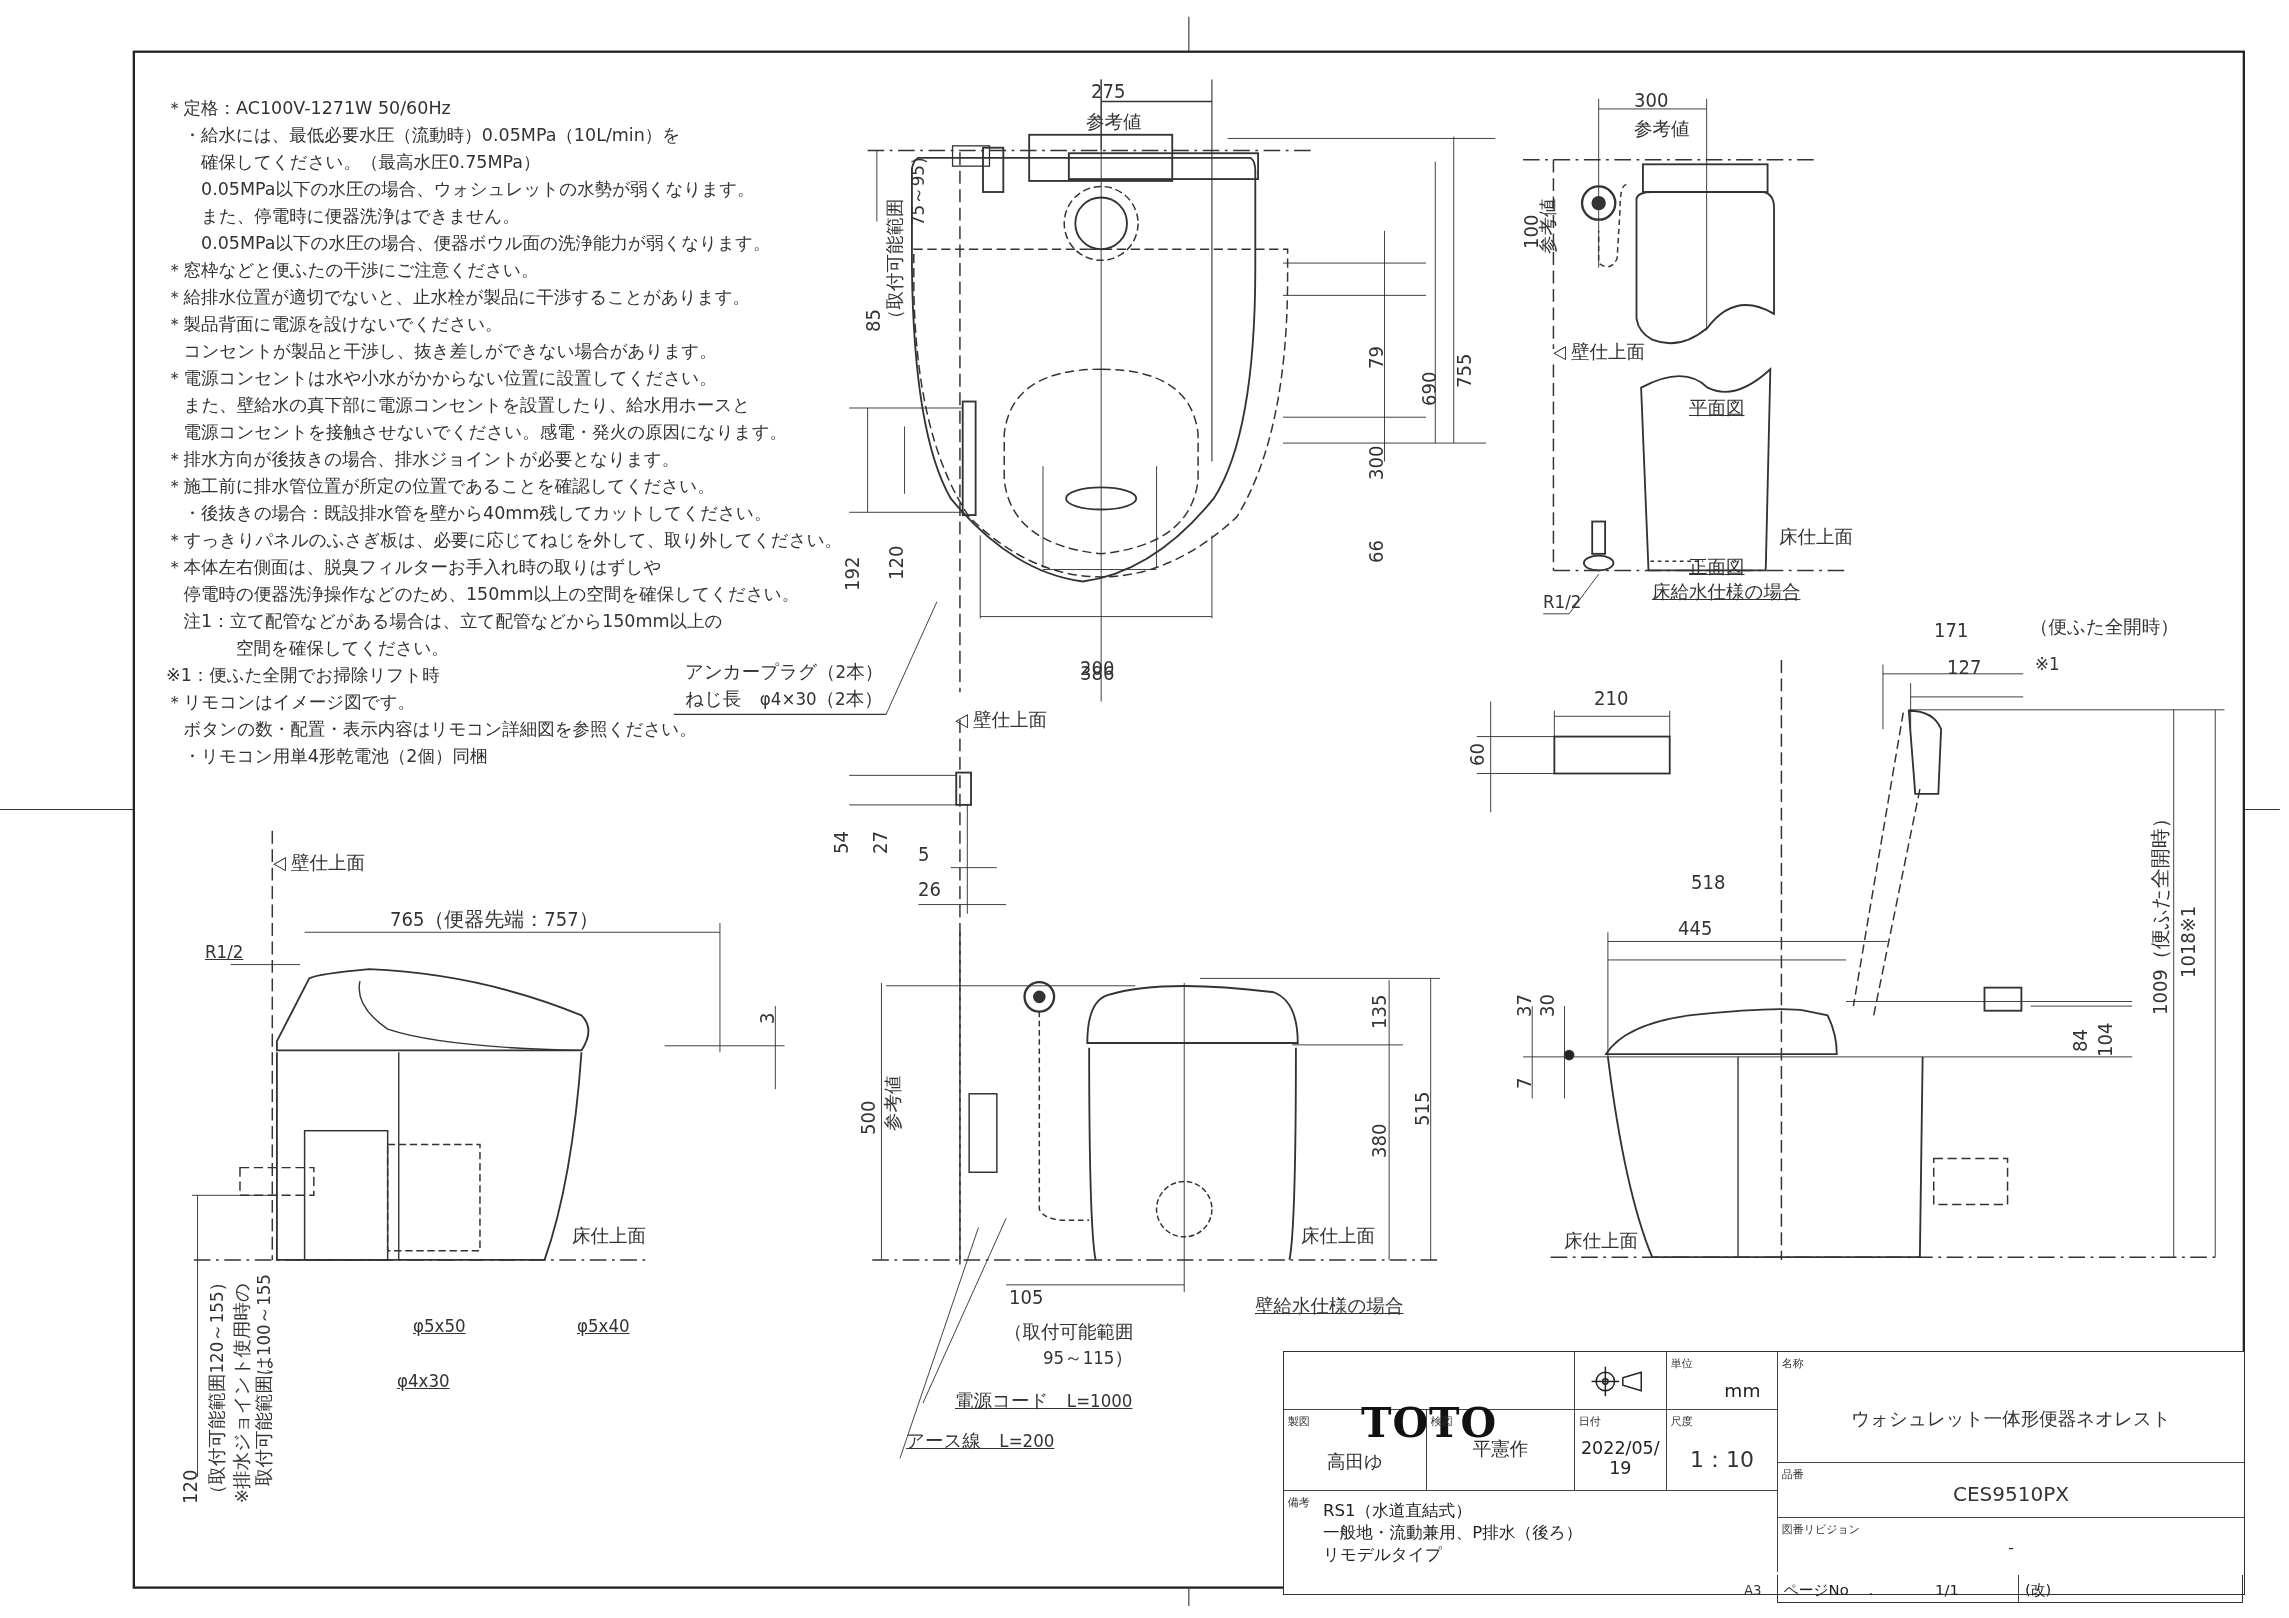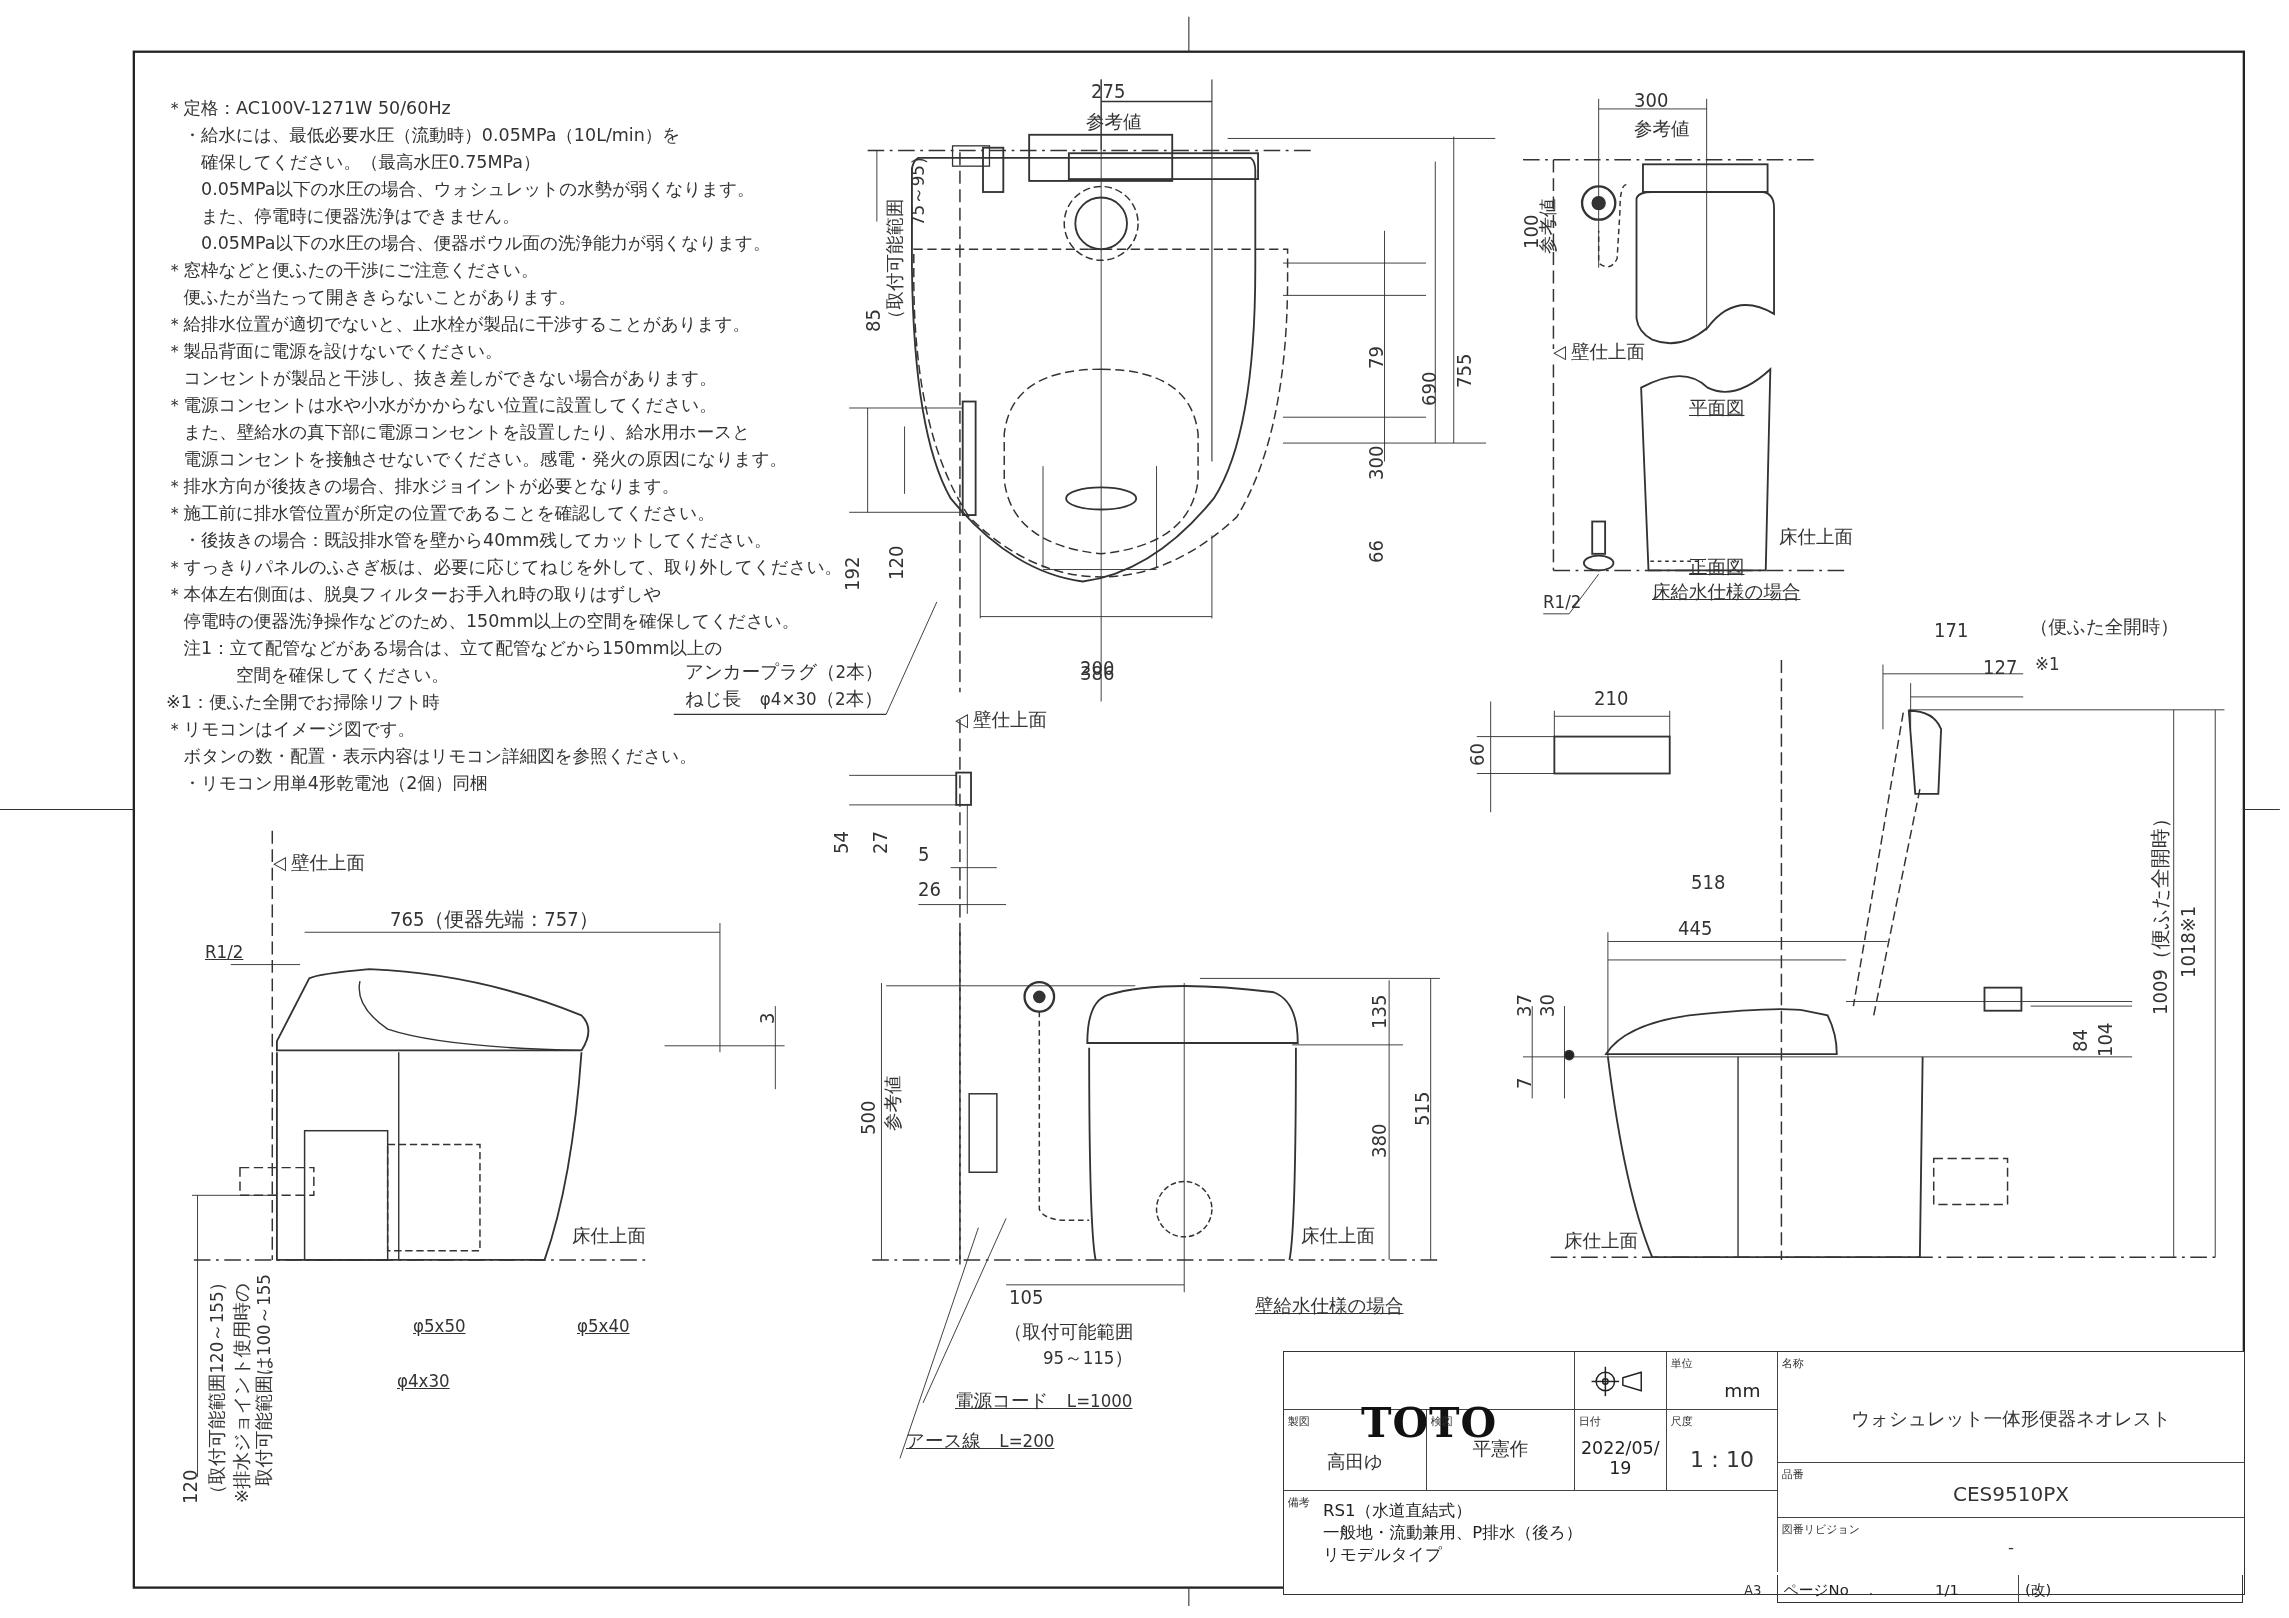--- a/index.html
+++ b/index.html
@@ -191,21 +191,20 @@
 </svg>
 
 <div class="notes">
   <div>＊定格：AC100V-1271W 50/60Hz</div>
   <div>　・給水には、最低必要水圧（流動時）0.05MPa（10L/min）を</div>
   <div>　　確保してください。（最高水圧0.75MPa）</div>
   <div>　　0.05MPa以下の水圧の場合、ウォシュレットの水勢が弱くなります。</div>
   <div>　　また、停電時に便器洗浄はできません。</div>
   <div>　　0.05MPa以下の水圧の場合、便器ボウル面の洗浄能力が弱くなります。</div>
   <div>＊窓枠などと便ふたの干渉にご注意ください。</div>
-  <div>　便ふたが当たって開ききらないことがあります。</div>
   <div>＊給排水位置が適切でないと、止水栓が製品に干渉することがあります。</div>
   <div>＊製品背面に電源を設けないでください。</div>
   <div>　コンセントが製品と干渉し、抜き差しができない場合があります。</div>
   <div>＊電源コンセントは水や小水がかからない位置に設置してください。</div>
   <div>　また、壁給水の真下部に電源コンセントを設置したり、給水用ホースと</div>
   <div>　電源コンセントを接触させないでください。感電・発火の原因になります。</div>
   <div>＊排水方向が後抜きの場合、排水ジョイントが必要となります。</div>
   <div>＊施工前に排水管位置が所定の位置であることを確認してください。</div>
   <div>　・後抜きの場合：既設排水管を壁から40mm残してカットしてください。</div>
   <div>＊すっきりパネルのふさぎ板は、必要に応じてねじを外して、取り外してください。</div>
@@ -278,21 +277,21 @@
 <span class="t ul" style="left:1255px;top:1297px;">壁給水仕様の場合</span>
 <span class="t dim" style="left:1009px;top:1287px;">105</span>
 <span class="t" style="left:1004px;top:1323px;">（取付可能範囲</span>
 <span class="t" style="left:1043px;top:1349px;">95～115）</span>
 <span class="t ul" style="left:955px;top:1392px;">電源コード　L=1000</span>
 <span class="t ul" style="left:906px;top:1432px;">アース線　L=200</span>
 
 <span class="t dim" style="left:1934px;top:620px;">171</span>
 <span class="t" style="left:2030px;top:618px;">（便ふた全開時）</span>
 <span class="t" style="left:2035px;top:655px;">※1</span>
-<span class="t dim" style="left:1947px;top:657px;margin-left:36px;">127</span>
+<span class="t dim" style="left:1947px;top:657px;">127</span>
 <span class="t dim" style="left:1691px;top:872px;">518</span>
 <span class="t dim" style="left:1678px;top:918px;">445</span>
 <span class="t dim v" style="left:1514px;top:1017px;">37</span>
 <span class="t dim v" style="left:1537px;top:1017px;">30</span>
 <span class="t dim v" style="left:1514px;top:1089px;">7</span>
 <span class="t dim v" style="left:2070px;top:1052px;">84</span>
 <span class="t dim v" style="left:2095px;top:1057px;">104</span>
 <span class="t dim v" style="left:2150px;top:1015px;">1009（便ふた全開時）</span>
 <span class="t dim v" style="left:2178px;top:978px;">1018※1</span>
 <span class="t" style="left:1564px;top:1232px;">床仕上面</span>

